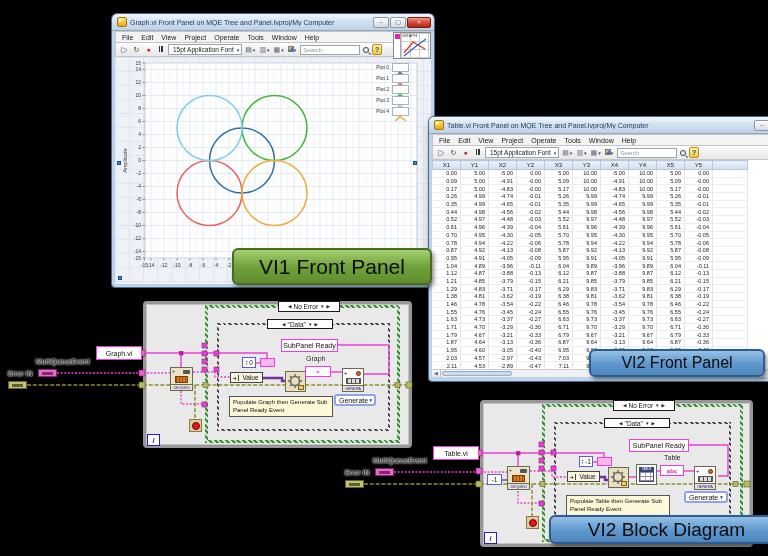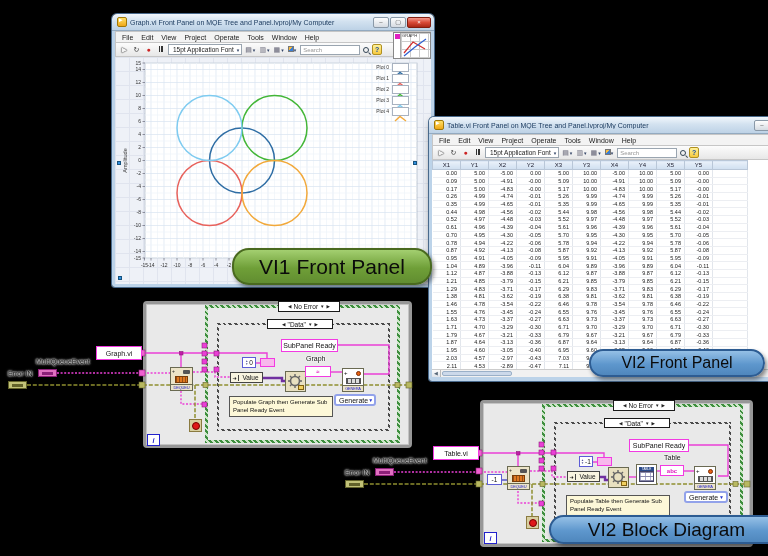--- a/index.html
+++ b/index.html
@@ -59,21 +59,21 @@
        background-image:linear-gradient(#e0e4ee 1px,transparent 1px),
                         linear-gradient(90deg,#e0e4ee 1px,transparent 1px);
        background-size:14px 14px;overflow:hidden;}
   .legend{position:absolute;display:flex;flex-direction:column;gap:1px;}
   .lg-row{display:flex;align-items:center;gap:3px;height:10px;}
   .lg-name{font-size:5px;color:#333;width:17px;text-align:right;}
   .lg-box{width:17px;height:9px;background:#fff;border:1px solid #a8b2c0;}
   .handle{position:absolute;width:4px;height:4px;background:#2f8fdf;border:.5px solid #16527e;}
 
   .big-label{position:absolute;display:flex;align-items:center;justify-content:center;
-       color:#0b0b0b;border-radius:17px;z-index:9;box-shadow:2px 3px 4px rgba(0,0,0,.45);}
+       color:#0b0b0b;border-radius:6px;z-index:9;box-shadow:2px 3px 4px rgba(0,0,0,.45);}
   .green-label{background:linear-gradient(#a3cf70,#6f9f38 55%,#618d30);border:2px solid #49691f;}
   .blue-label{background:linear-gradient(#95c0e6,#5e97cd 55%,#4f87bd);border:2px solid #2d5c92;}
 
   
   .tablewrap{position:absolute;left:0;top:0;right:11px;bottom:8px;overflow:hidden;background:#fff;}
   table.lv{border-collapse:collapse;table-layout:fixed;width:316px;}
   table.lv th{width:28px;height:9px;font-size:6px;font-weight:normal;color:#223;
        background:linear-gradient(#eaf1fa,#cfdff0);border:1px solid #b9c7d8;text-align:center;}
   table.lv td{width:28px;height:7.7px;font-size:5.5px;color:#1a1a1a;text-align:right;
        padding:0 3px 0 0;border-right:1px solid #e2e6ec;border-bottom:1px solid #eceef2;

